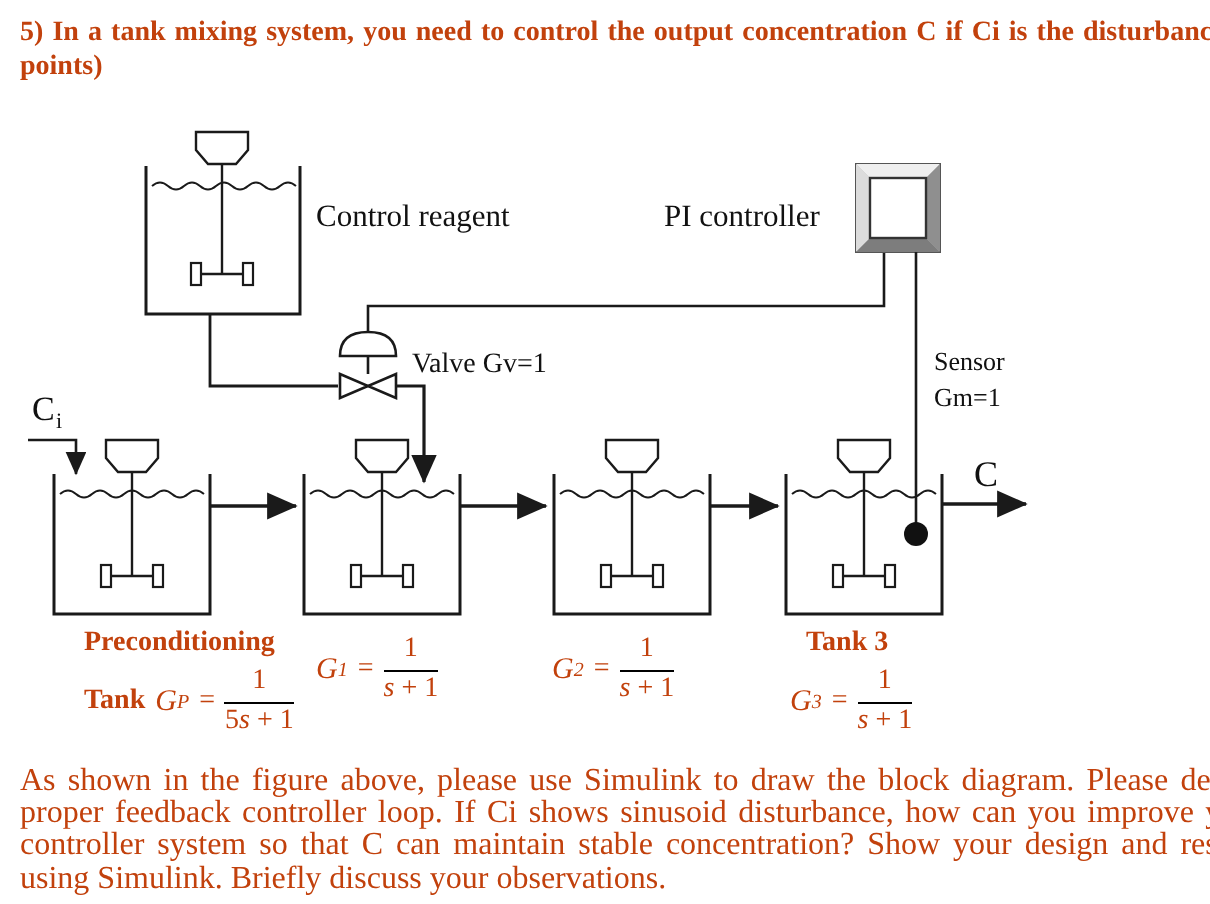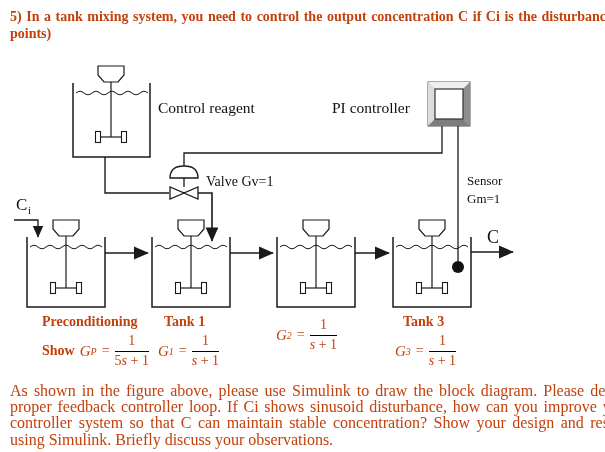--- a/index.html
+++ b/index.html
@@ -112,33 +112,32 @@
     <text x="467" y="130" font-size="13">Sensor</text>
     <text x="467" y="148" font-size="13">Gm=1</text>
     <text x="16" y="155" font-size="17">C</text>
     <text x="28" y="159" font-size="11">i</text>
     <text x="487" y="188" font-size="18">C</text>
   </svg>
 
   <div class="tank-label" style="left:18px; top:314px;margin-left:24px;">
     <div class="tname">Preconditioning</div>
     <div class="formula">
-      <span class="t2">Show</span>
+      <span class="t2">Tank</span>
       <span class="gsym">G</span>
         <span class="gsub">P</span>
       <span class="eq">=</span>
       <span class="frac">
         <span class="num">1</span>
         <span class="den"><span>5</span><span class="dvar">s</span><span> + 1</span></span>
       </span>
     </div>
   </div>
 
   <div class="tank-label" style="left:158px; top:314px;">
-    <div class="tname m6">Tank 1</div>
     <div class="formula">
 
       <span class="gsym">G</span>
         <span class="gsub">1</span>
       <span class="eq">=</span>
       <span class="frac">
         <span class="num">1</span>
         <span class="den"><span></span><span class="dvar">s</span><span> + 1</span></span>
       </span>
     </div>

